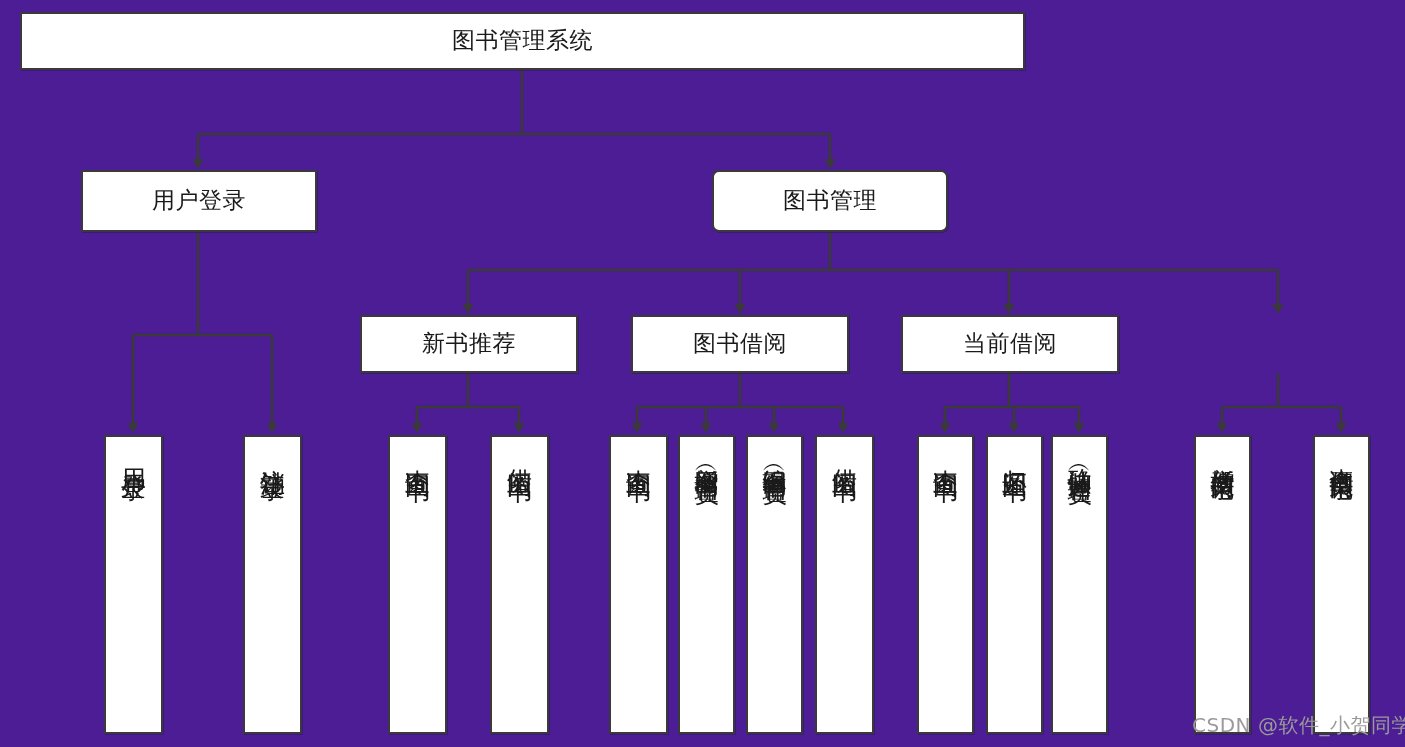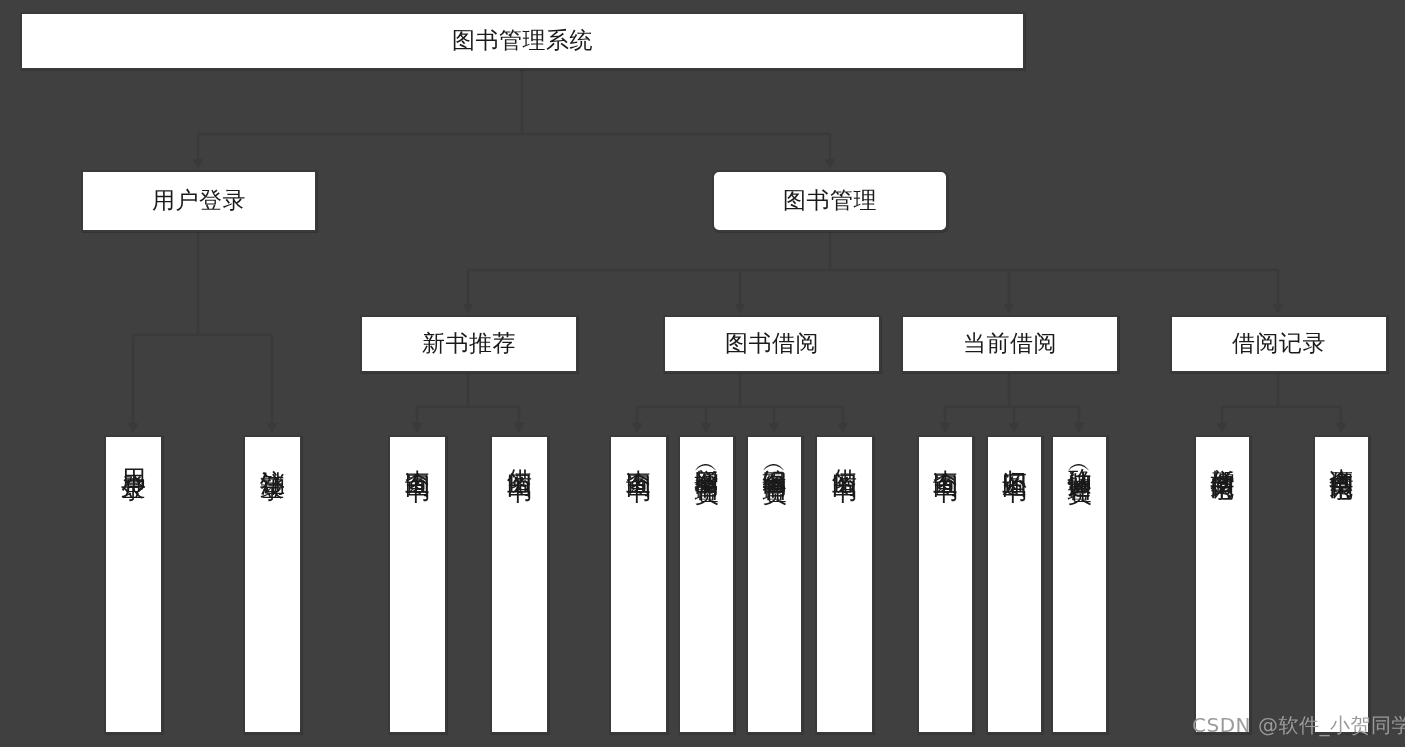--- a/index.html
+++ b/index.html
@@ -1,21 +1,21 @@
 <!DOCTYPE html>
 <html><head>
 <meta charset="utf-8">
 <style>
   html,body{margin:0;padding:0;background:#ffffff;}
   body{
     width:1405px;height:747px;
     font-family:"DejaVu Sans","Liberation Sans",sans-serif;
     overflow:hidden;
   }
-  #diagram-root{position:relative;width:1405px;height:747px;background:#404040;}
+  #diagram-root{position:relative;width:1405px;height:747px;background:#4c1d95;}
   svg#wires{position:absolute;left:0;top:0;width:1405px;height:747px;}
   .node{
     position:absolute;
     box-sizing:border-box;
     background:#ffffff;
     border:2.5px solid #3a3a3a;
     display:flex;
     align-items:center;
     justify-content:center;
     color:#1a1a1a;
@@ -117,28 +117,25 @@
   <div class="node horiz" style="left:81px;top:170px;width:236px;height:62px;">
     <span class="label">用户登录</span>
   </div>
   <div class="node horiz" style="left:712px;top:170px;width:236px;height:62px;border-radius:7px;">
     <span class="label">图书管理</span>
   </div>
 
   <div class="node horiz" style="left:360px;top:315px;width:218px;height:58px;">
     <span class="label">新书推荐</span>
   </div>
-  <div class="node horiz" style="left:631px;top:315px;width:218px;height:58px;margin-left:32px;">
+  <div class="node horiz" style="left:631px;top:315px;width:218px;height:58px;">
     <span class="label">图书借阅</span>
   </div>
   <div class="node horiz" style="left:901px;top:315px;width:218px;height:58px;">
     <span class="label">当前借阅</span>
-  </div>
-  <div class="node horiz" style="left:1170px;top:315px;width:218px;height:58px;">
-    <span class="label">借阅记录</span>
   </div>
 
   <div class="node vert" style="left:104px;top:435px;width:59px;height:299px;">
     <span class="label">用户登录</span>
   </div>
   <div class="node vert" style="left:243px;top:435px;width:59px;height:299px;">
     <span class="label">注销登录</span>
   </div>
 
   <div class="node vert" style="left:388px;top:435px;width:59px;height:299px;">

